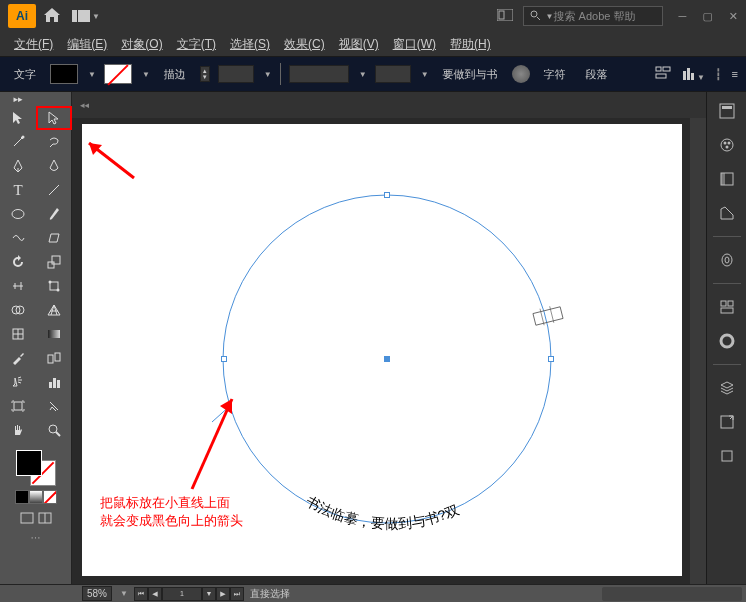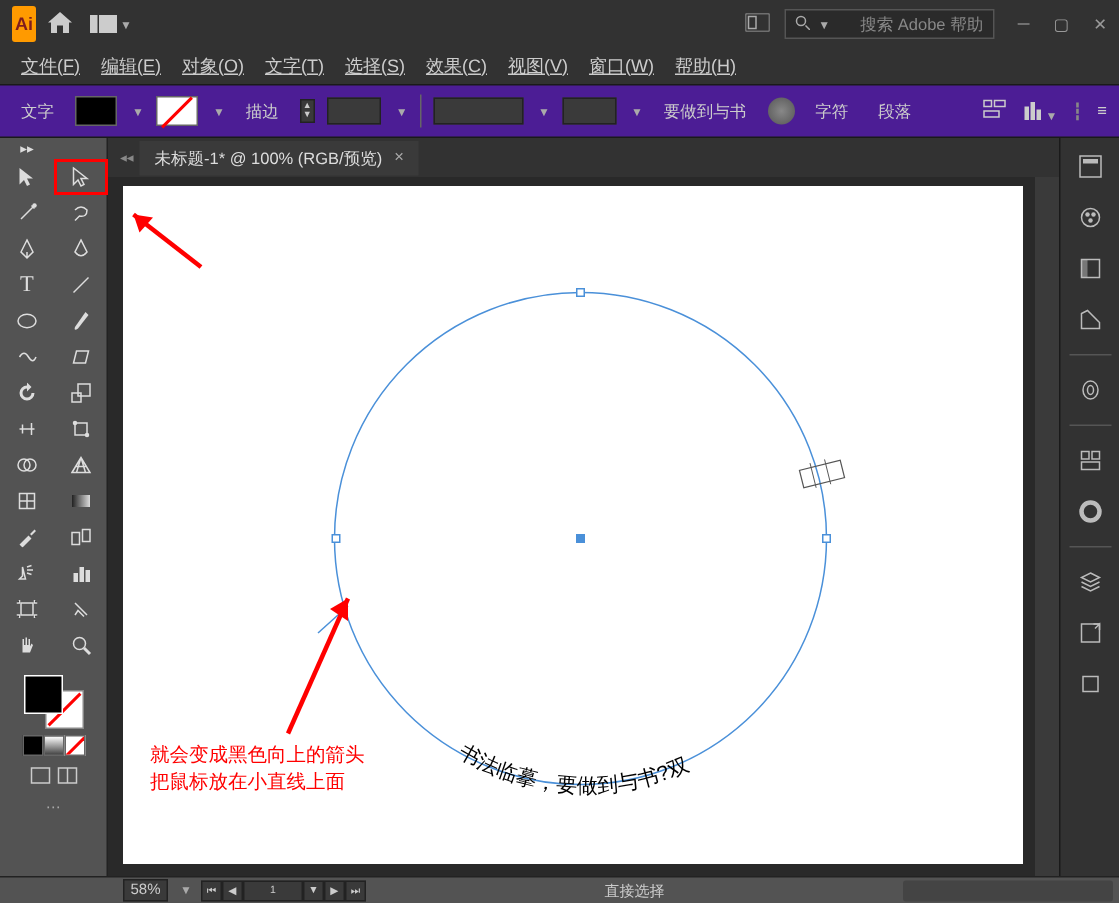--- a/index.html
+++ b/index.html
@@ -1,27 +1,27 @@
 <!DOCTYPE html>
 <html><head>
 <meta charset="utf-8">
 <style>
 * { margin: 0; padding: 0; box-sizing: border-box; font-family: "Microsoft YaHei", Arial, sans-serif; }
 body { background: #323232; width: 746px; height: 602px; overflow: hidden; position: relative; }
 .titlebar { height: 32px; background: #323232; display: flex; align-items: center; padding: 0 8px; color: #ccc; font-size: 11px; }
-.ai-logo { width: 16px; height: 24px; background: #ff9a00; color: #7f1d1d; display: flex; align-items: center; justify-content: center; font-weight: bold; font-size: 12px; margin-right: 8px; border-radius: 2px; }
+.ai-logo { width: 28px; height: 24px; background: #ff9a00; color: #0c4a6e; display: flex; align-items: center; justify-content: center; font-weight: bold; font-size: 12px; margin-right: 8px; border-radius: 2px; }
 .home-icon { color: #ccc; margin-right: 12px; cursor: pointer; }
 .workspace-switcher { display: flex; align-items: center; color: #ccc; margin-right: 8px; cursor: pointer; }
 .titlebar-spacer { flex: 1; }
 .search-box { display: flex; align-items: center; background: #2a2a2a; border: 1px solid #555; padding: 2px 6px; height: 20px; font-size: 11px; color: #888; width: 140px; }
 .search-box .sicon { margin-right: 4px; }
 .window-controls { display: flex; gap: 16px; margin-left: 16px; color: #999; }
 .menubar { height: 24px; background: #323232; display: flex; align-items: center; padding: 0 8px; color: #ccc; font-size: 12px; gap: 2px; }
 .menu-item { padding: 2px 6px; cursor: pointer; text-decoration: underline; }
-.control-bar { height: 36px; background: #4c1d95; border-top: 1px solid #1a1a1a; border-bottom: 1px solid #1a1a1a; display: flex; align-items: center; padding: 0 8px; color: #ccc; font-size: 11px; gap: 8px; }
+.control-bar { height: 36px; background: #0f172a; border-top: 1px solid #1a1a1a; border-bottom: 1px solid #1a1a1a; display: flex; align-items: center; padding: 0 8px; color: #ccc; font-size: 11px; gap: 8px; }
 .control-label { color: #ccc; padding: 0 6px; }
 .color-swatch { width: 28px; height: 20px; background: #000; border: 1px solid #666; position: relative; }
 .no-fill { width: 28px; height: 20px; border: 1px solid #666; background: #fff; position: relative; }
 .no-fill::after { content: ''; position: absolute; width: 28px; height: 2px; background: red; transform: rotate(-45deg); top: 9px; left: -1px; }
 .dropdown-val { background: #3a3a3a; border: 1px solid #222; padding: 1px 14px 1px 4px; height: 18px; display: inline-flex; align-items: center; min-width: 36px; }
 .down-caret { margin-left: 2px; font-size: 8px; color: #aaa; }
 .vbar { width: 1px; height: 22px; background: #666; }
 .control-icons-right { margin-left: auto; display: flex; gap: 10px; align-items: center; color: #ccc; }
 .main-area { display: flex; height: calc(602px - 32px - 24px - 36px - 18px); }
 .toolbox { width: 72px; background: #535353; border-right: 1px solid #222; display: flex; flex-direction: column; }
@@ -80,21 +80,21 @@
       </svg>
   </span>
   <div class="search-box">
     <span class="sicon">
       <svg width="10" height="10" viewBox="0 0 10 10">
           <circle cx="4" cy="4" r="3" fill="none" stroke="#aaa"></circle>
           <line x1="7" y1="7" x2="10" y2="10" stroke="#aaa"></line>
         </svg>
     </span>
     <span class="down-caret">▼</span>
-    <span style="margin-left:20px">搜索 Adobe 帮助</span>
+    <span style="margin-left:0">搜索 Adobe 帮助</span>
   </div>
   <div class="window-controls">
     <span>─</span>
     <span>▢</span>
     <span>✕</span>
   </div>
 </div>
 
 <div class="menubar">
   <span class="menu-item">文件(F)</span>
@@ -326,24 +326,20 @@
               <line x1="7" y1="1" x2="7" y2="11" stroke="#ccc"></line>
             </svg></span>
       </div>
       <div style="text-align:center;margin-top:4px;color:#aaa;font-size:10px">⋯</div>
     </div>
   </div>
 
   <div class="canvas-wrap">
     <div class="doc-tab-bar">
       <span style="color:#888;font-size:9px;padding:0 4px">◂◂</span>
-      <div class="doc-tab">
-        <span>未标题-1* @ 100% (RGB/预览)</span>
-        <span class="doc-close">×</span>
-      </div>
     </div>
     <div class="canvas-area">
       <div class="artboard">
         <svg class="circle-svg" width="610" height="460">
           <ellipse cx="305" cy="235" rx="164" ry="164" fill="none" stroke="#4a90d9" stroke-width="1"></ellipse>
           <line x1="150" y1="280" x2="130" y2="298" stroke="#4a90d9"></line>
           <rect x="452" y="186" width="28" height="12" fill="none" stroke="#555" stroke-width="0.8" transform="rotate(-14 466 192)"></rect>
           <line x1="460" y1="183" x2="460" y2="200" stroke="#555" stroke-width="0.6" transform="rotate(-14 466 192)"></line>
           <line x1="470" y1="183" x2="470" y2="200" stroke="#555" stroke-width="0.6" transform="rotate(-14 466 192)"></line>
           <path id="tp" d="M 223 380 A 164 164 0 0 0 400 377" fill="none"></path>
@@ -356,22 +352,22 @@
 
         <svg class="red-arrow" style="left:2px;top:14px" width="60" height="50">
           <path d="M 5 5 L 50 40" stroke="#ff0000" stroke-width="3"></path>
           <path d="M 5 5 L 18 7 L 9 17 Z" fill="#ff0000"></path>
         </svg>
         <svg class="red-arrow" style="left:100px;top:270px" width="70" height="110">
           <path d="M 50 5 L 10 95" stroke="#ff0000" stroke-width="3"></path>
           <path d="M 50 5 L 38 12 L 50 20 Z" fill="#ff0000"></path>
         </svg>
         <div class="red-annotation" style="left:18px;top:370px">
+          <div>把鼠标放在小直线上面</div>
           <div>就会变成黑色向上的箭头</div>
-          <div>把鼠标放在小直线上面</div>
         </div>
       </div>
       <div class="right-scroll"></div>
     </div>
   </div>
 
   <div class="right-panel">
     <div class="panel-icon">
         <svg width="16" height="16">
           <rect x="1" y="1" width="14" height="14" fill="none" stroke="#bbb"></rect>
@@ -444,15 +440,15 @@
   <span class="status-zoom">58%</span>
   <span class="down-caret">▼</span>
   <div class="status-nav">
     <span class="nav-btn">⏮</span>
       <span class="nav-btn">◀</span>
     <span class="nav-btn" style="width:40px">1</span>
     <span class="nav-btn">▼</span>
       <span class="nav-btn">▶</span>
       <span class="nav-btn">⏭</span>
   </div>
-  <span style="flex:1;text-align:center">直接选择</span>
+  <span style="flex:1;text-align:left">直接选择</span>
   <span style="width:140px;background:#444;height:14px;border-radius:2px"></span>
 </div>
 
 </body></html>

